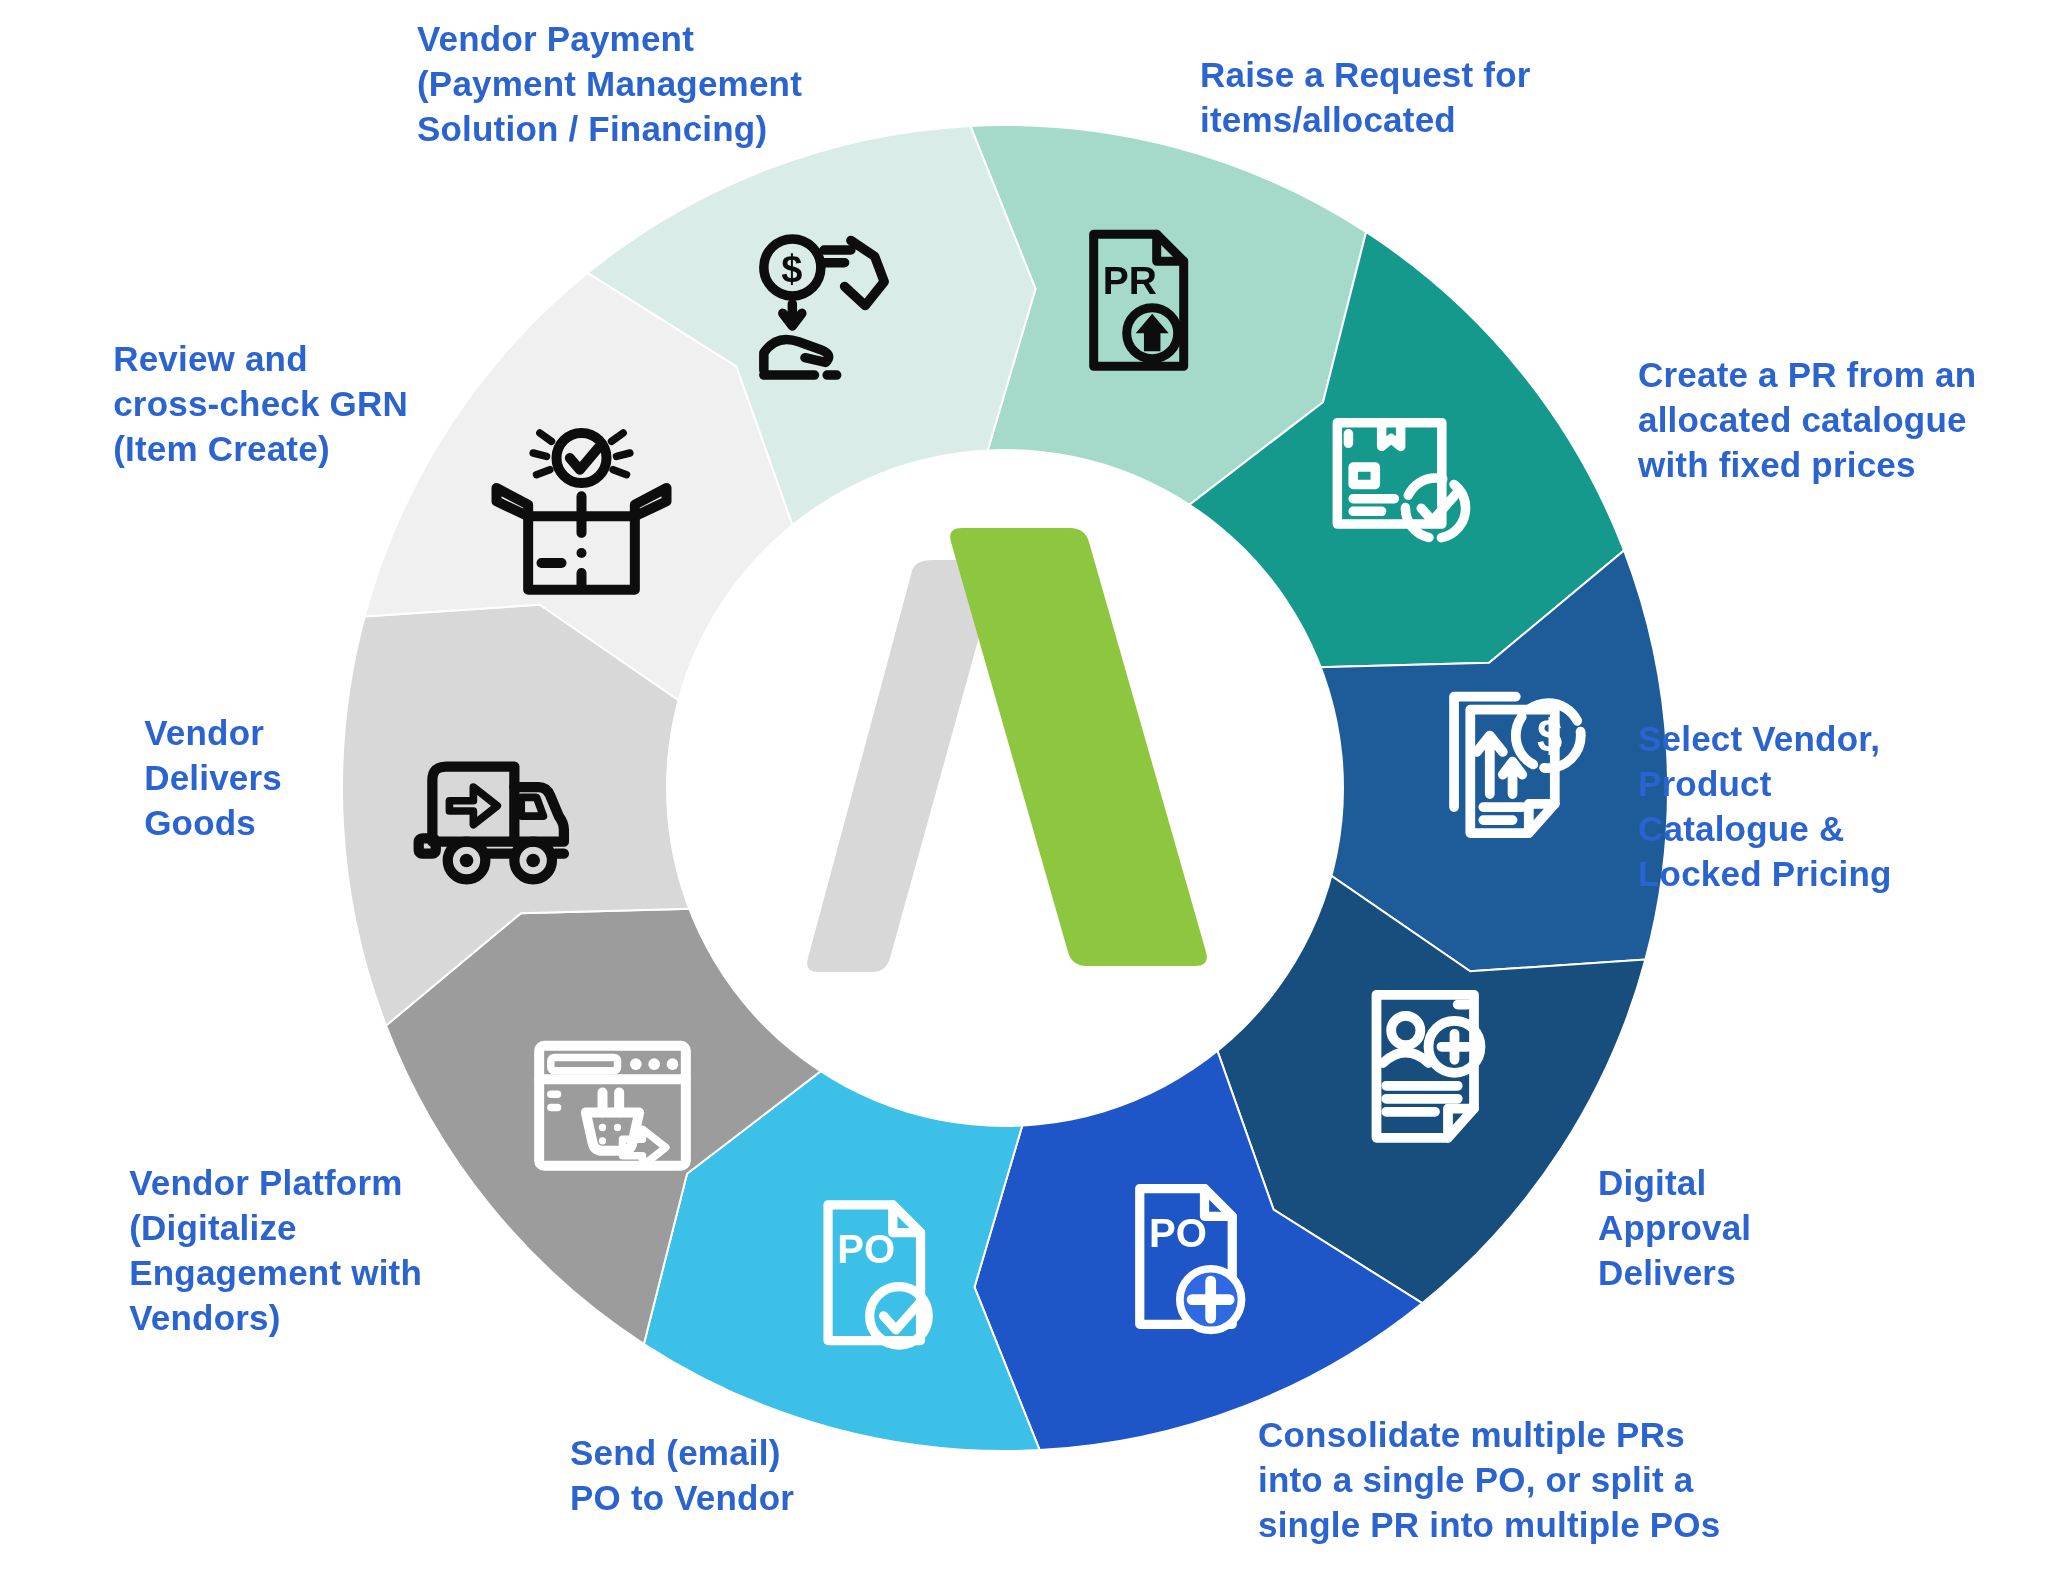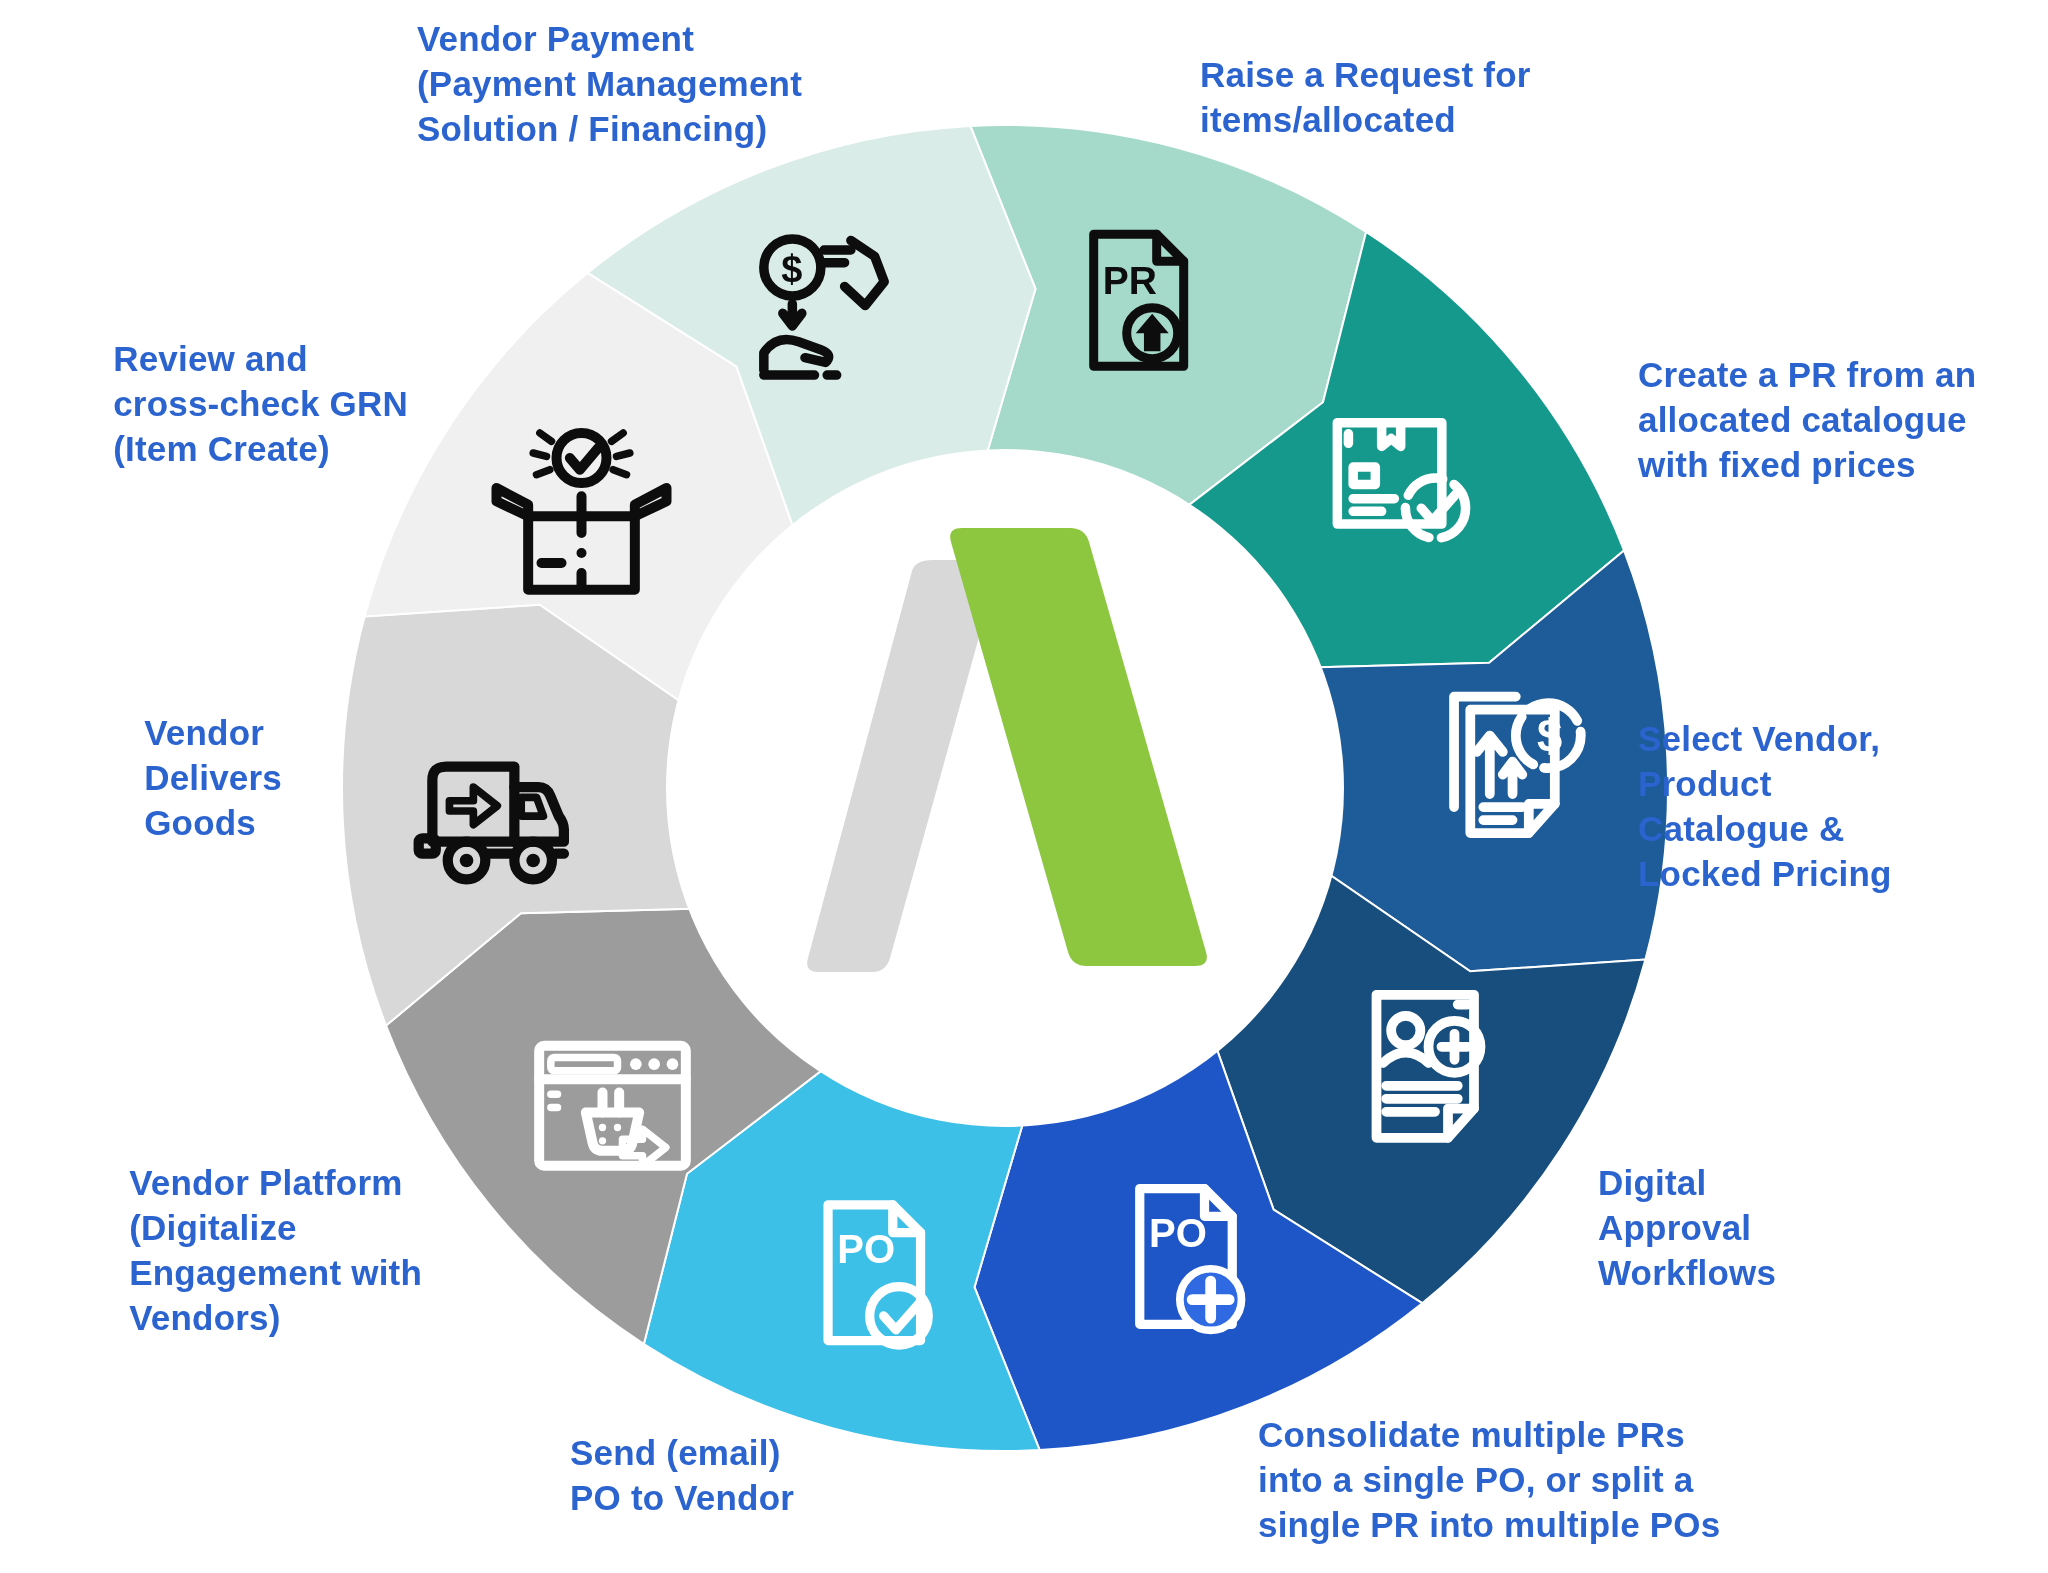--- a/index.html
+++ b/index.html
@@ -183,21 +183,21 @@
 items/allocated</div>
 <div class="lbl l-create">Create a PR from an
 allocated catalogue
 with fixed prices</div>
 <div class="lbl l-select">Select Vendor,
 Product
 Catalogue &amp;
 Locked Pricing</div>
 <div class="lbl l-approval">Digital
 Approval
-Workflows</div>
+Delivers</div>
 <div class="lbl l-consolidate">Consolidate multiple PRs
 into a single PO, or split a
 single PR into multiple POs</div>
 <div class="lbl l-sendpo t-c">Send (email)
 PO to Vendor</div>
 <div class="lbl l-platform t-r">Vendor Platform
 (Digitalize
 Engagement with
 Vendors)</div>
 <div class="lbl l-delivers t-r">Vendor

